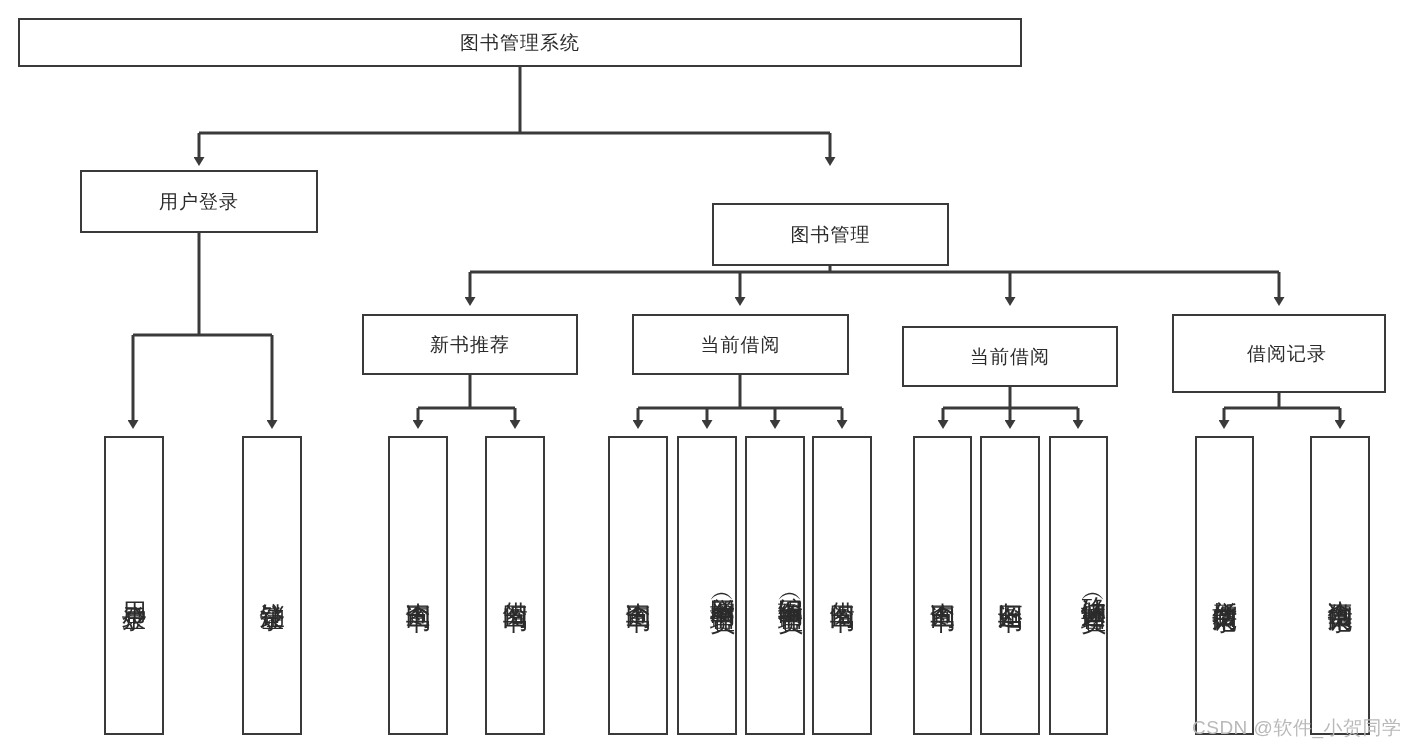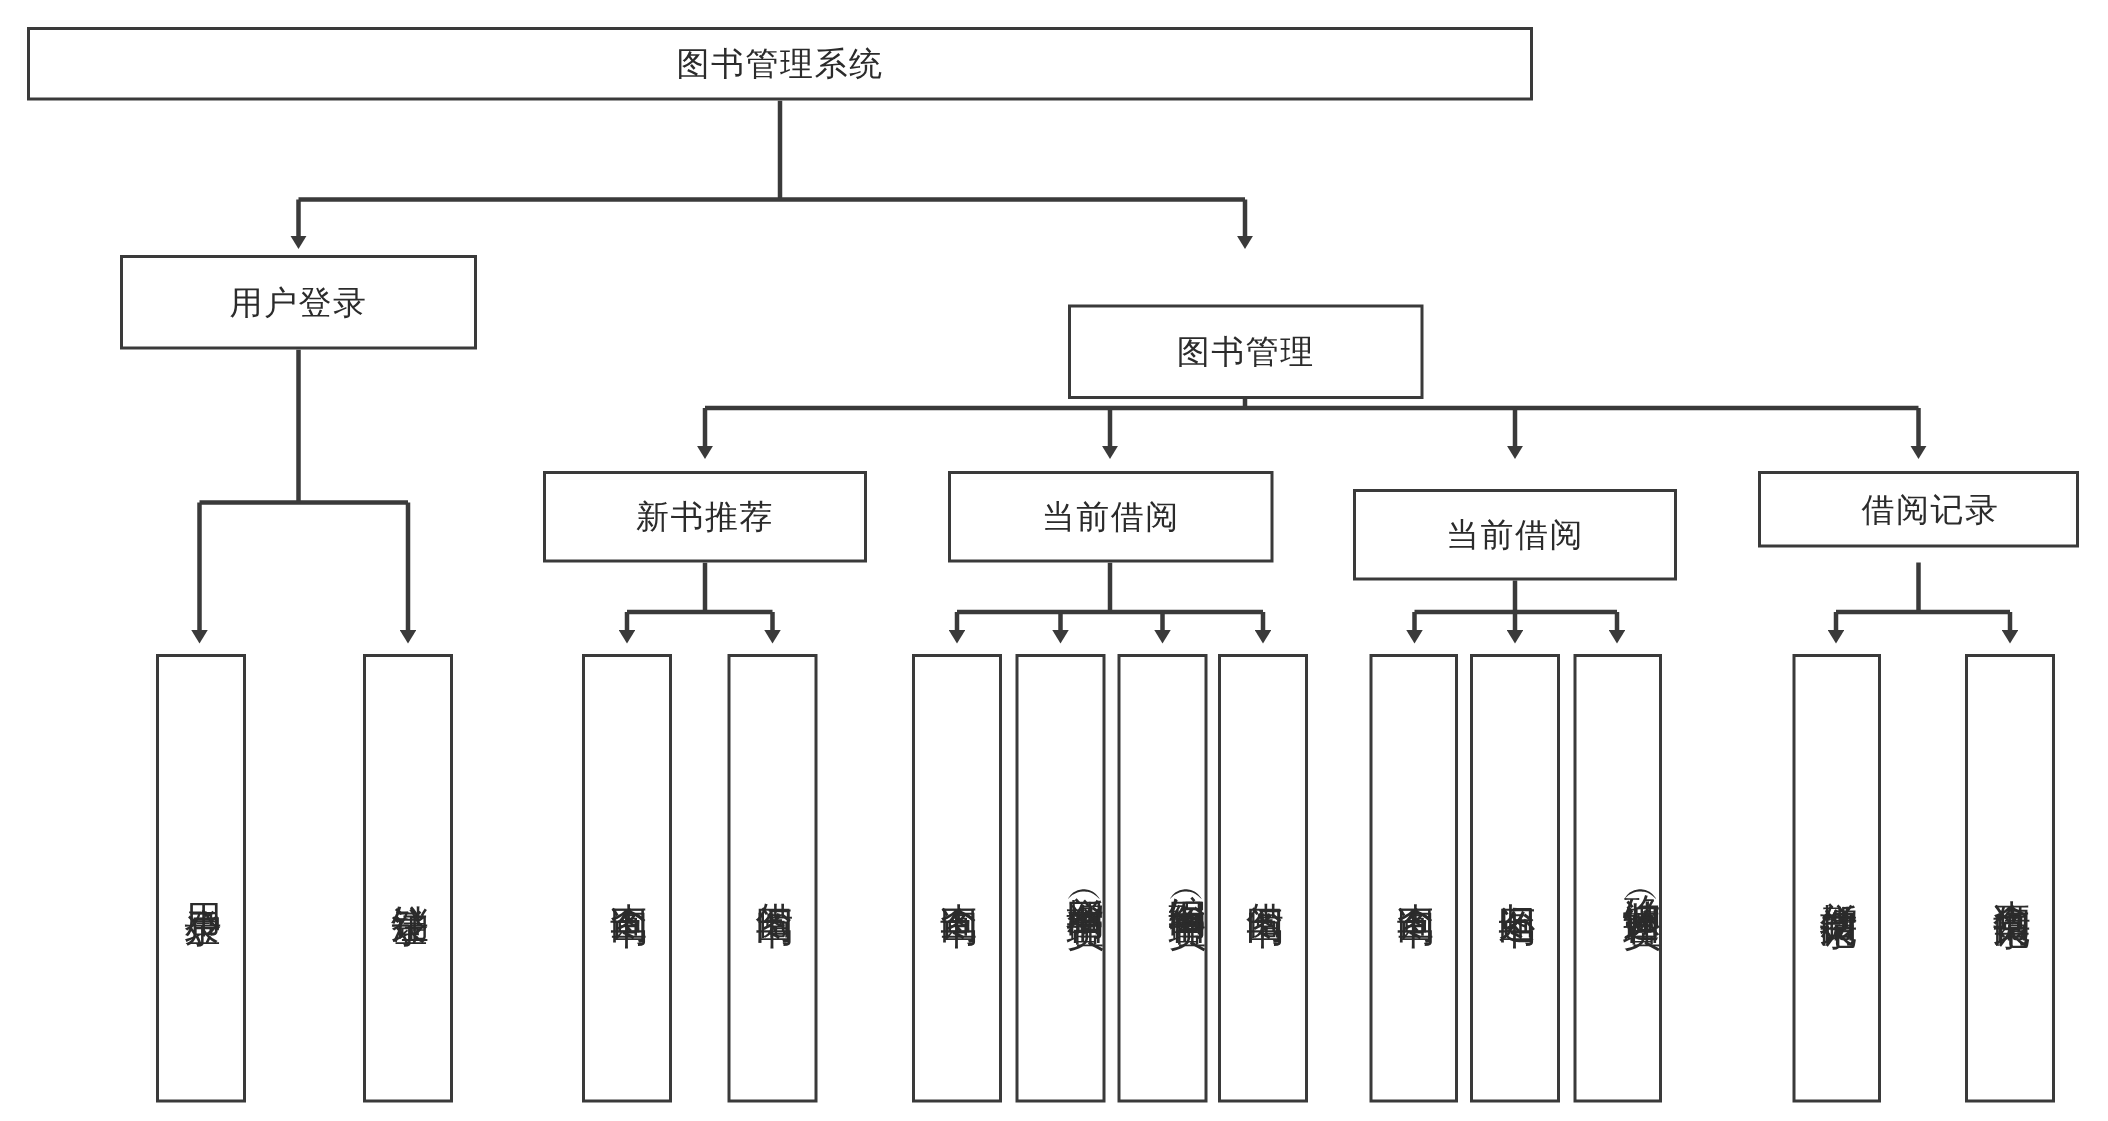--- a/index.html
+++ b/index.html
@@ -28,21 +28,21 @@
     position: absolute;
     box-sizing: border-box;
     background: #ffffff;
     border: 2px solid #3a3a3a;
     display: flex;
     align-items: center;
     justify-content: center;
     color: #2b2b2b;
   }
   .node.horiz {
-    font-size: 22px;
+    font-size: 19px;
     letter-spacing: 1px;
   }
   .node.vert {
     writing-mode: vertical-rl;
     text-orientation: upright;
     font-size: 25px;
     line-height: 1.02;
     letter-spacing: 2px;
     padding: 4px 0;
     align-items: flex-start;
@@ -130,21 +130,21 @@
 
   <div class="node horiz" style="left:362px; top:314px; width:216px; height:61px;">
     <span>新书推荐</span>
   </div>
   <div class="node horiz" style="left:632px; top:314px; width:217px; height:61px;">
     <span>当前借阅</span>
   </div>
   <div class="node horiz" style="left:902px; top:326px; width:216px; height:61px;">
     <span>当前借阅</span>
   </div>
-  <div class="node horiz" style="left:1172px; top:314px; width:214px; height:51px;padding-left:16px;">
+  <div class="node horiz" style="left:1172px; top:314px; width:214px; height:79px;padding-left:16px;">
     <span>借阅记录</span>
   </div>
 
   <div class="node vert midalign" style="left:104px; top:436px; width:60px; height:299px;">
     <span>用户登录</span>
   </div>
   <div class="node vert midalign" style="left:242px; top:436px; width:60px; height:299px;">
     <span>注销登录</span>
   </div>
 
@@ -178,14 +178,15 @@
     <span>确认归还（管理员）</span>
   </div>
 
   <div class="node vert midalign" style="left:1195px; top:436px; width:59px; height:299px;">
     <span>新增借阅记录</span>
   </div>
   <div class="node vert midalign" style="left:1310px; top:436px; width:60px; height:299px;">
     <span>查询借阅记录</span>
   </div>
 
+  <div class="watermark" style="left:1192px; top:715px;">CSDN @软件_小贺同学</div>
 
 </div>
 
 </body></html>

